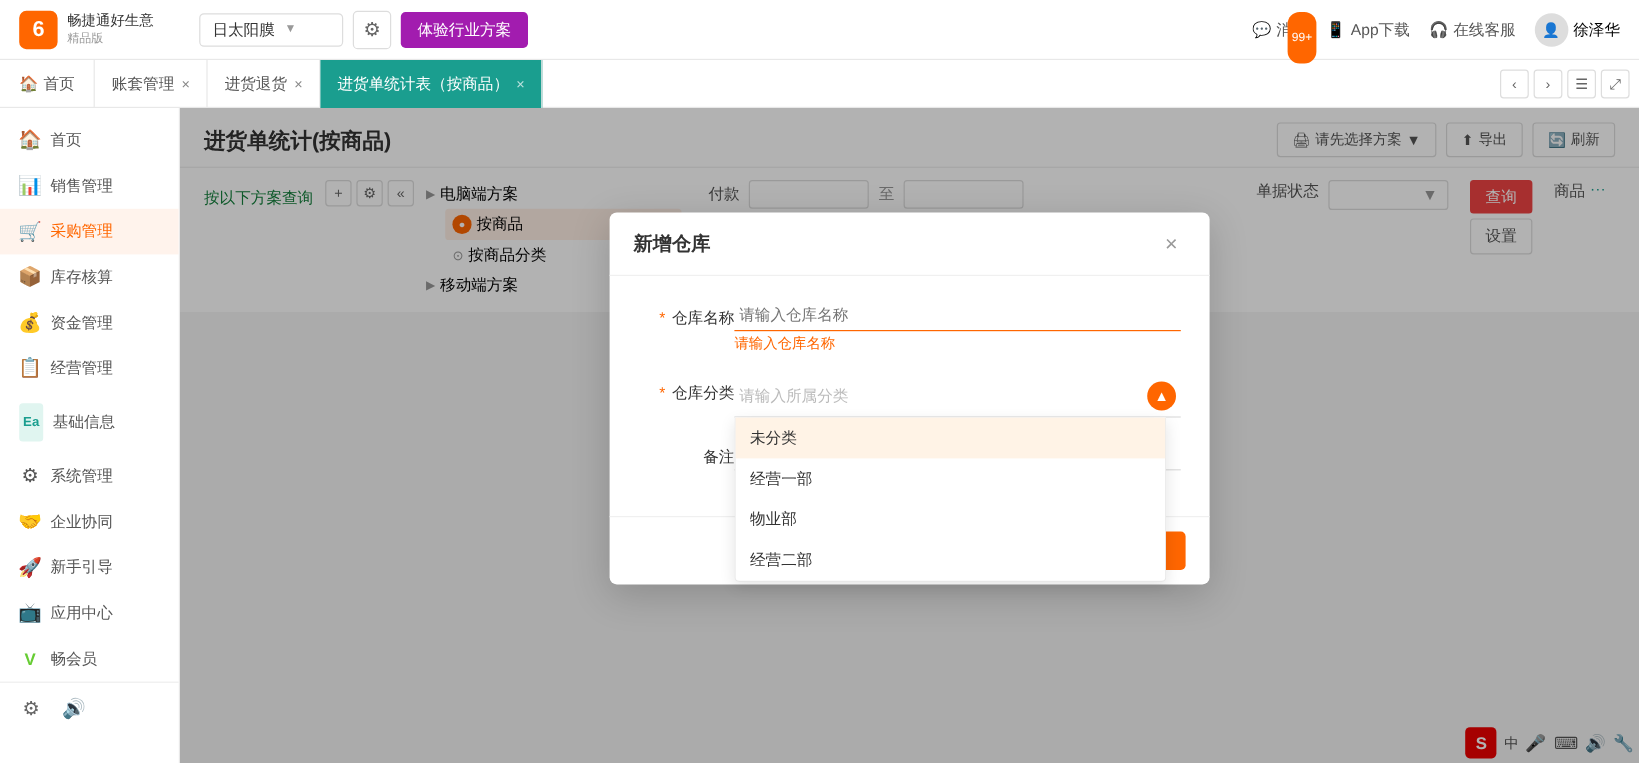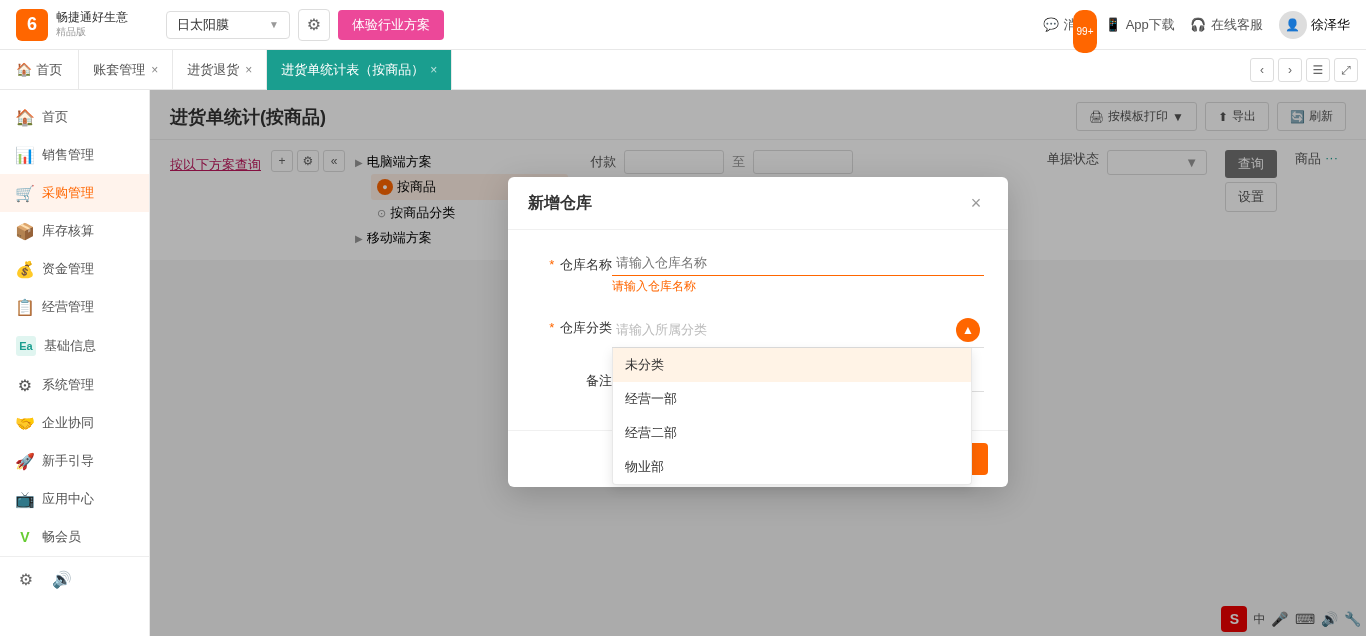--- a/index.html
+++ b/index.html
@@ -38,31 +38,30 @@
       align-items: center;
       gap: 8px;
     }
     .store-selector {
       display: flex; align-items: center;
       border: 1px solid #ddd; border-radius: 4px;
       padding: 4px 10px;
       cursor: pointer;
       color: #333; font-size: 13px;
       min-width: 120px;
-      gap: 32px;
     }
     .store-selector .arrow { margin-left: 8px; color: #999; font-size: 10px; }
     .settings-btn {
       width: 32px; height: 32px;
       border: 1px solid #ddd; border-radius: 4px;
       display: flex; align-items: center; justify-content: center;
       cursor: pointer; color: #666; font-size: 16px;
     }
     .trial-btn {
-      background: #ec4899; color: #fff;
+      background: #a21caf; color: #fff;
       border: none; border-radius: 4px;
       padding: 6px 14px; cursor: pointer;
       font-size: 13px;
     }
     .header-right {
       display: flex; align-items: center; gap: 16px;
       margin-left: auto;
     }
     .header-right-item {
       display: flex; align-items: center; gap: 4px;
@@ -184,21 +183,21 @@
     }
 
     
     .filter-area {
       background: #fff;
       padding: 10px 20px;
       display: flex; align-items: flex-start;
       gap: 10px;
       border-top: 1px solid #f0f0f0;
     }
-    .filter-label { color: #be185d; font-size: 13px; padding-top: 6px; text-decoration: underline; }
+    .filter-label { color: #15803d; font-size: 13px; padding-top: 6px; }
     .filter-buttons { display: flex; gap: 4px; margin-bottom: 6px; }
     .filter-btn-sm {
       width: 22px; height: 22px;
       border: 1px solid #ddd; border-radius: 3px;
       display: flex; align-items: center; justify-content: center;
       cursor: pointer; font-size: 12px; color: #666; background: #fff;
     }
     .plan-node {
       display: flex; align-items: center; gap: 4px;
       padding: 3px 0; cursor: pointer;
@@ -220,21 +219,21 @@
       background: #f60; border-radius: 50%;
       display: flex; align-items: center; justify-content: center;
       color: #fff; font-size: 9px;
     }
     .table-input {
       border: 1px solid #ddd; border-radius: 3px;
       padding: 4px 8px; font-size: 12px; outline: none;
       width: 120px;
     }
     .query-btn {
-      background: #737373; color: #fff;
+      background: #ef4444; color: #fff;
       border: none; border-radius: 3px;
       padding: 5px 8px; cursor: pointer;
       font-size: 13px;
     }
     .set-btn {
       background: #fff; color: #555;
       border: 1px solid #ddd; border-radius: 3px;
       padding: 5px 12px; cursor: pointer;
       font-size: 13px;
     }
@@ -443,21 +442,21 @@
     </div>
     <div class="sidebar-item">
       <div class="sidebar-icon">💰</div>
       <span>资金管理</span>
     </div>
     <div class="sidebar-item">
       <div class="sidebar-icon">📋</div>
       <span>经营管理</span>
     </div>
     <div class="sidebar-item">
-      <div class="sidebar-icon" style="font-size:11px;font-weight:bold;color:#1a9e8f;background:#e0f5f0;border-radius:3px;width:20px;height:20px;">Ea</div>
+      <div class="sidebar-icon" style="font-size:11px;font-weight:bold;color:#1a9e8f;background:#e0f5f0;border-radius:3px;width:20px;height:32px;">Ea</div>
       <span>基础信息</span>
     </div>
     <div class="sidebar-item">
       <div class="sidebar-icon">⚙</div>
       <span>系统管理</span>
     </div>
     <div class="sidebar-item">
       <div class="sidebar-icon">🤝</div>
       <span>企业协同</span>
     </div>
@@ -480,21 +479,21 @@
     </div>
   </div>
 
   <div class="content-area">
 
     <div class="page-header">
       <span class="page-title">进货单统计(按商品)</span>
       <div class="page-actions">
         <div class="action-btn">
           <span>🖨</span>
-          <span>按模板打印</span>
+          <span>请先选择方案</span>
           <span>▼</span>
         </div>
         <div class="action-btn">
           <span>⬆</span>
           <span>导出</span>
         </div>
         <div class="action-btn">
           <span>🔄</span>
           <span>刷新</span>
         </div>
@@ -600,24 +599,24 @@
             </div>
 
             <div class="dropdown-list">
               <div class="dropdown-item highlighted">
                 <span>未分类</span>
               </div>
               <div class="dropdown-item">
                 <span>经营一部</span>
               </div>
               <div class="dropdown-item">
-                <span>经营二部</span>
+                <span>物业部</span>
               </div>
               <div class="dropdown-item">
-                <span>物业部</span>
+                <span>经营二部</span>
               </div>
             </div>
           </div>
         </div>
 
         <div class="form-row">
           <div class="form-label">
             <span>备注</span>
           </div>
           <div class="form-control-wrap">

